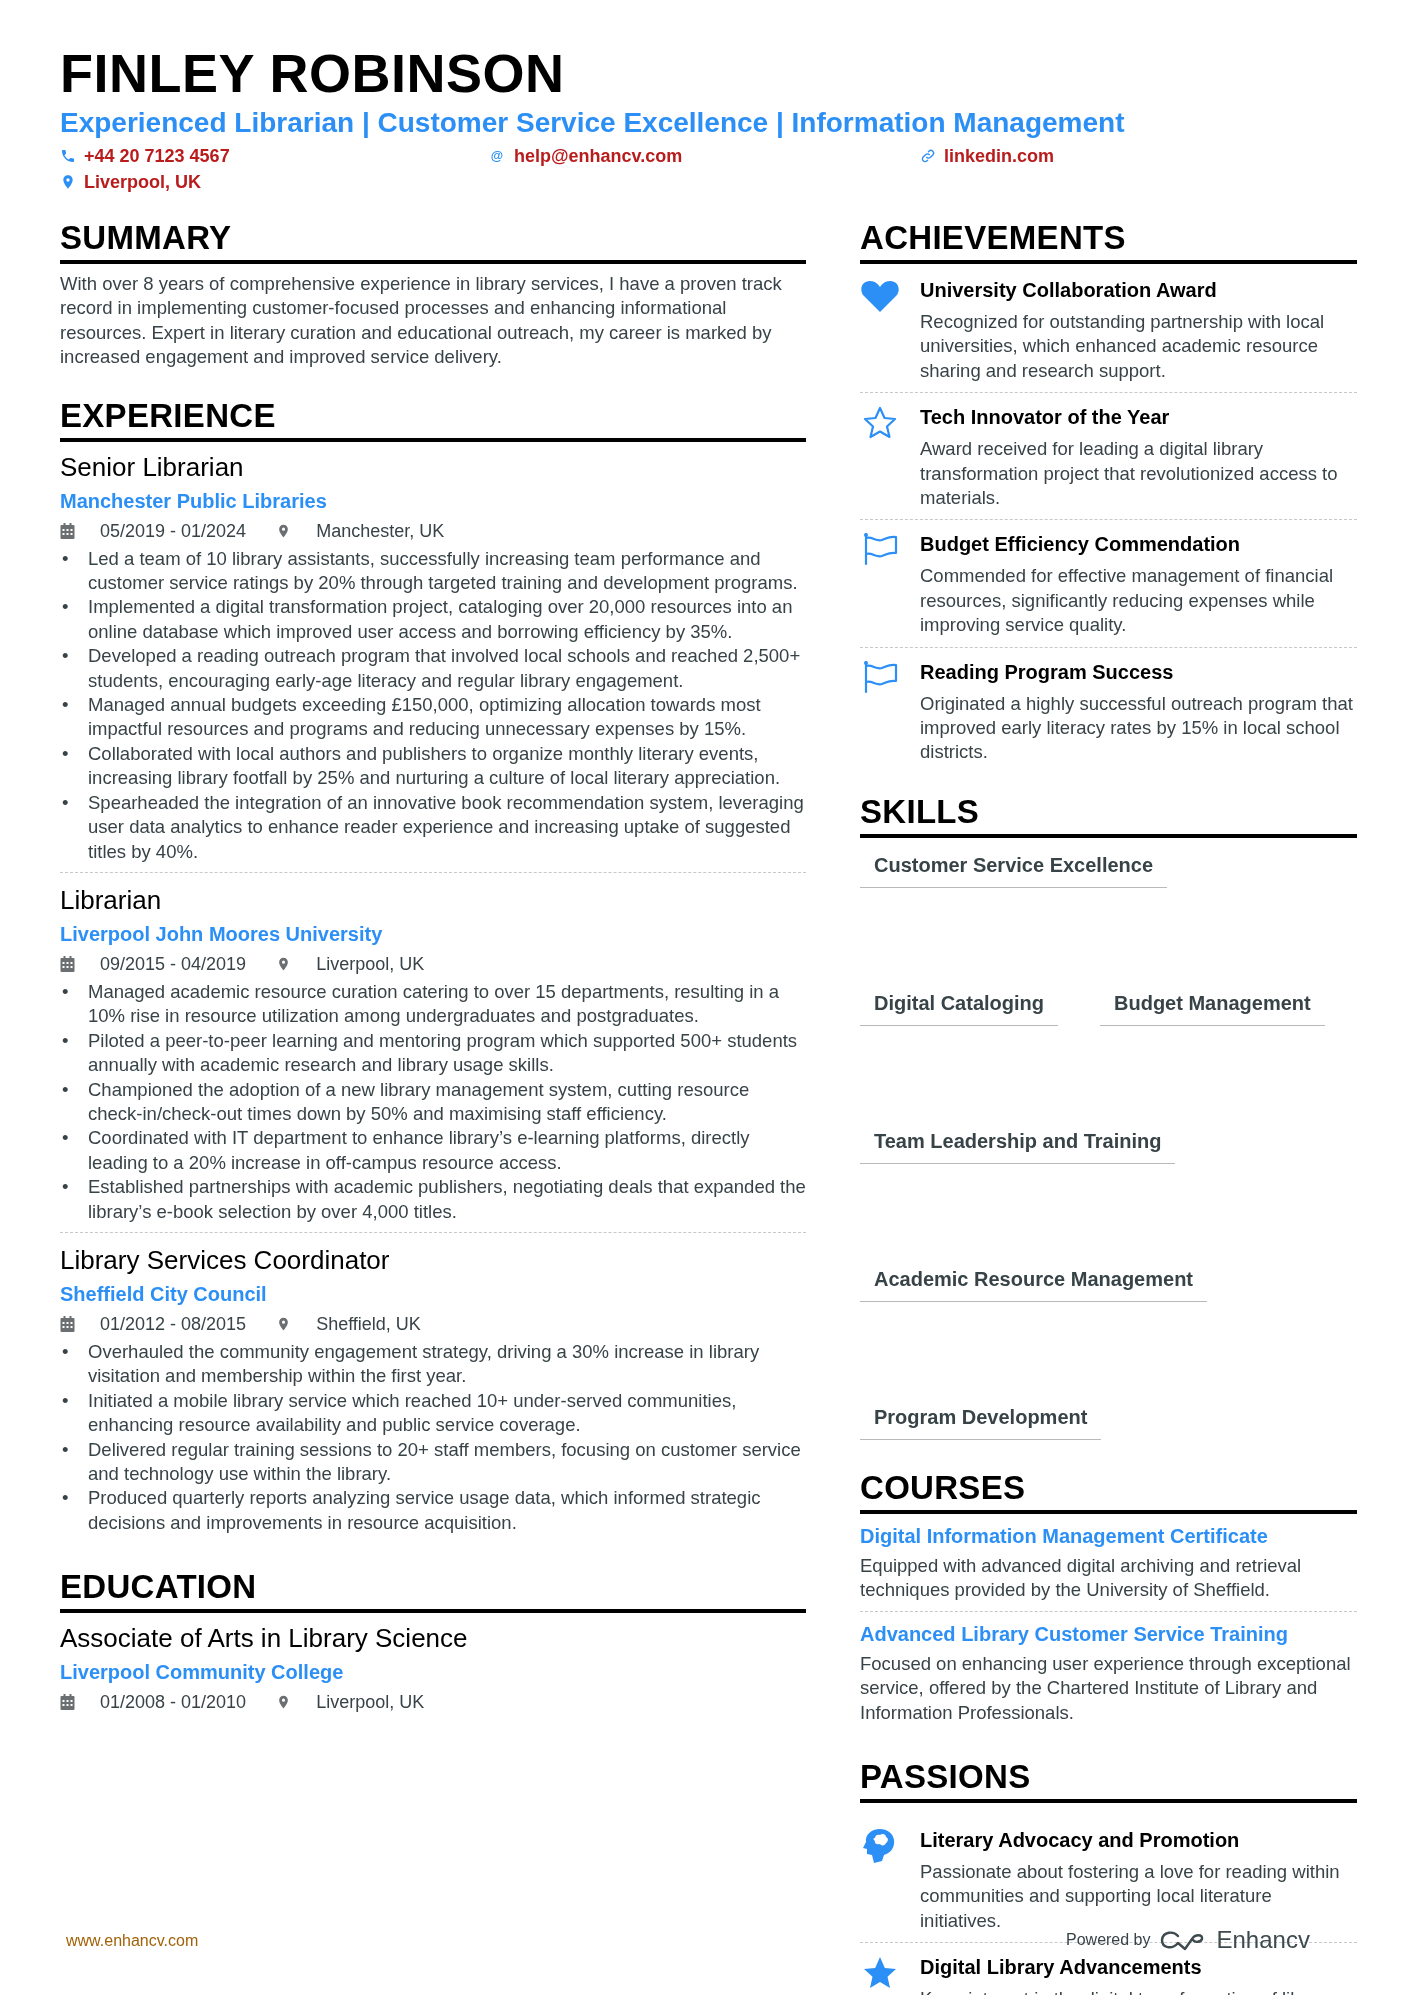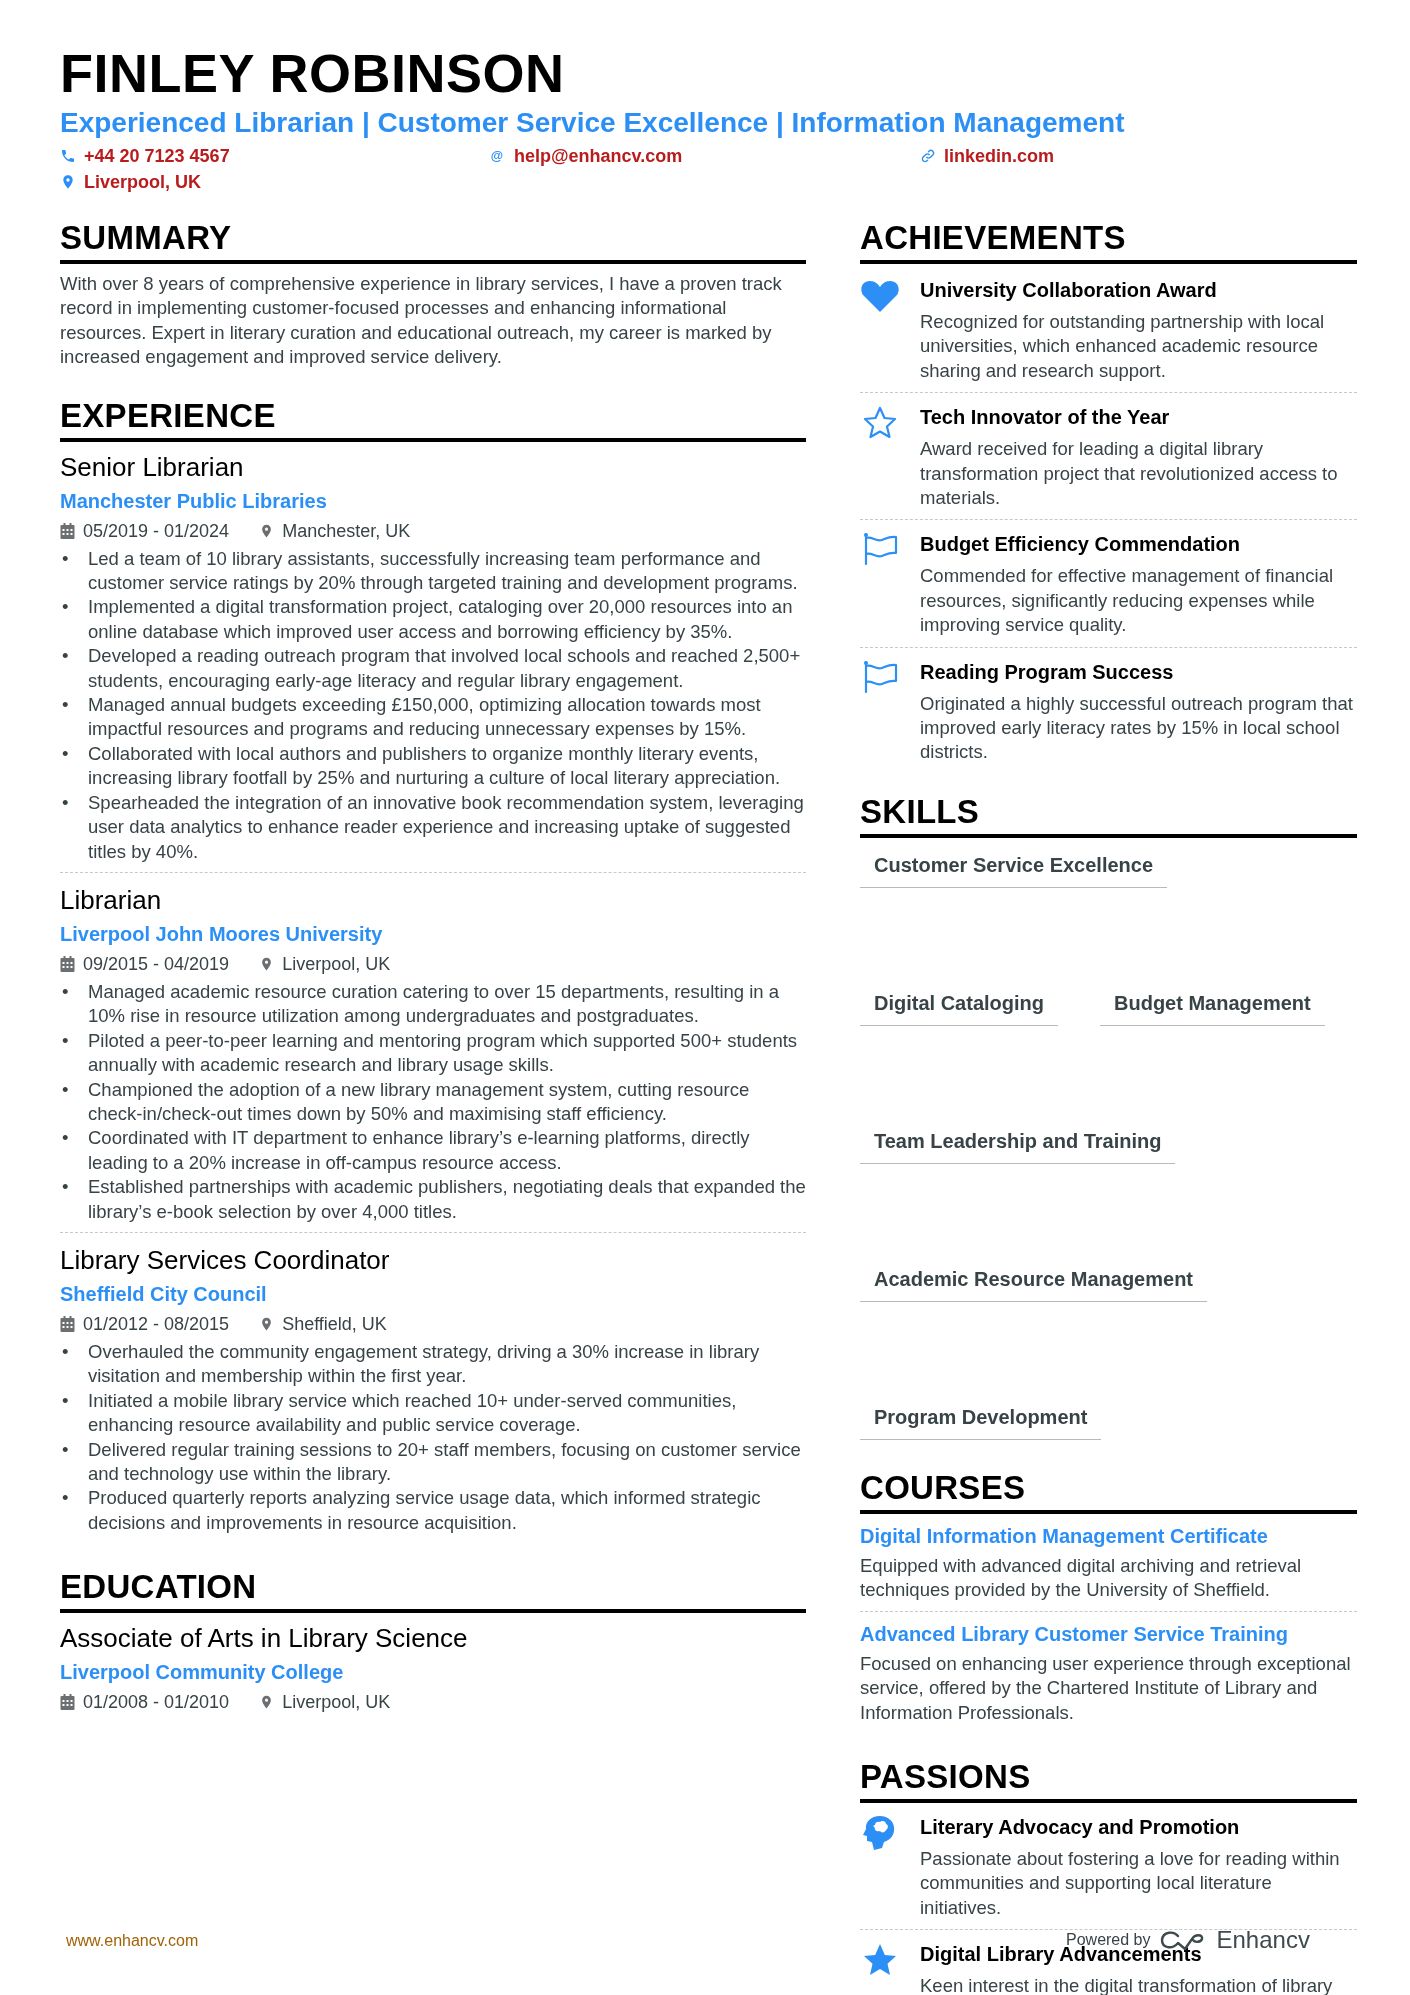--- a/index.html
+++ b/index.html
@@ -19,21 +19,21 @@
   .section-title { font-size: 33px; font-weight: 700; color: #000; line-height: 40px; letter-spacing: 0.3px; padding-bottom: 2px; border-bottom: 4px solid #000; margin-bottom: 8px; }
   .section { margin-bottom: 26px; }
 
   .summary-text { font-size: 18.5px; line-height: 24.4px; color: #384347; }
 
   .job { padding-bottom: 8px; border-bottom: 1px dashed #c8c8c8; margin-bottom: 10px; }
   .job.last { border-bottom: none; margin-bottom: 0; }
   .job-title { font-size: 26px; color: #000; line-height: 34px; }
   .company { font-size: 20px; font-weight: 700; color: #2b8ff5; line-height: 30px; margin-top: 2px; }
   .meta { display: flex; align-items: center; font-size: 18px; color: #384347; line-height: 26px; margin-top: 2px; }
-  .meta .item { display: flex; align-items: center; gap: 8px; margin-right: 30px; }
+  .meta .item { display: flex; align-items: center; gap: 25px; margin-right: 30px; }
   .meta svg { width: 15px; height: 16px; fill: #6b6f72; }
   .bullets { list-style: none; margin-top: 3px; }
   .bullets li { position: relative; padding-left: 28px; font-size: 18.5px; line-height: 24.4px; color: #384347; }
   .bullets li::before { content: "•"; position: absolute; left: 2px; top: 0; color: #384347; }
 
   .ach { display: flex; padding: 10px 0 9px; border-bottom: 1px dashed #c8c8c8; }
   .ach.last { border-bottom: none; }
   .ach-icon { width: 60px; flex: none; padding-top: 2px; }
   .ach-icon svg { width: 40px; height: 36px; }
   .ach-title { font-size: 20px; font-weight: 700; color: #000; line-height: 28px; }
@@ -325,21 +325,21 @@
       <div class="course-title">Digital Information Management Certificate</div>
       <div class="course-desc">Equipped with advanced digital archiving and retrieval techniques provided by the University of Sheffield.</div>
     </div>
     <div class="course last">
       <div class="course-title">Advanced Library Customer Service Training</div>
       <div class="course-desc">Focused on enhancing user experience through exceptional service, offered by the Chartered Institute of Library and Information Professionals.</div>
     </div>
   </div>
 
   <div class="section">
-    <div class="section-title" style="margin-bottom:0;">PASSIONS</div>
+    <div class="section-title" style="margin-bottom:13px;">PASSIONS</div>
     <div class="ach">
       <div class="ach-icon">
         <svg viewBox="0 0 40 36">
             <path fill="#2b8ff5" d="M20 1 C11 1 5 7 6 14 L3 20 L7 21 L7 26 L12 27 L14 35 L22 33 L24 27 C31 25 35 19 34 12 C33 5 27 1 20 1 Z"></path>
             <path fill="#fff" d="M15 10 C15 7 18 6 20 7 C22 5 26 6 26 9 C29 10 28 14 26 15 C25 18 21 18 20 16 C17 17 14 15 15 13 C13 12 13 10 15 10 Z"></path>
           </svg>
       </div>
       <div>
         <div class="ach-title">Literary Advocacy and Promotion</div>
         <div class="ach-desc">Passionate about fostering a love for reading within communities and supporting local literature initiatives.</div>

